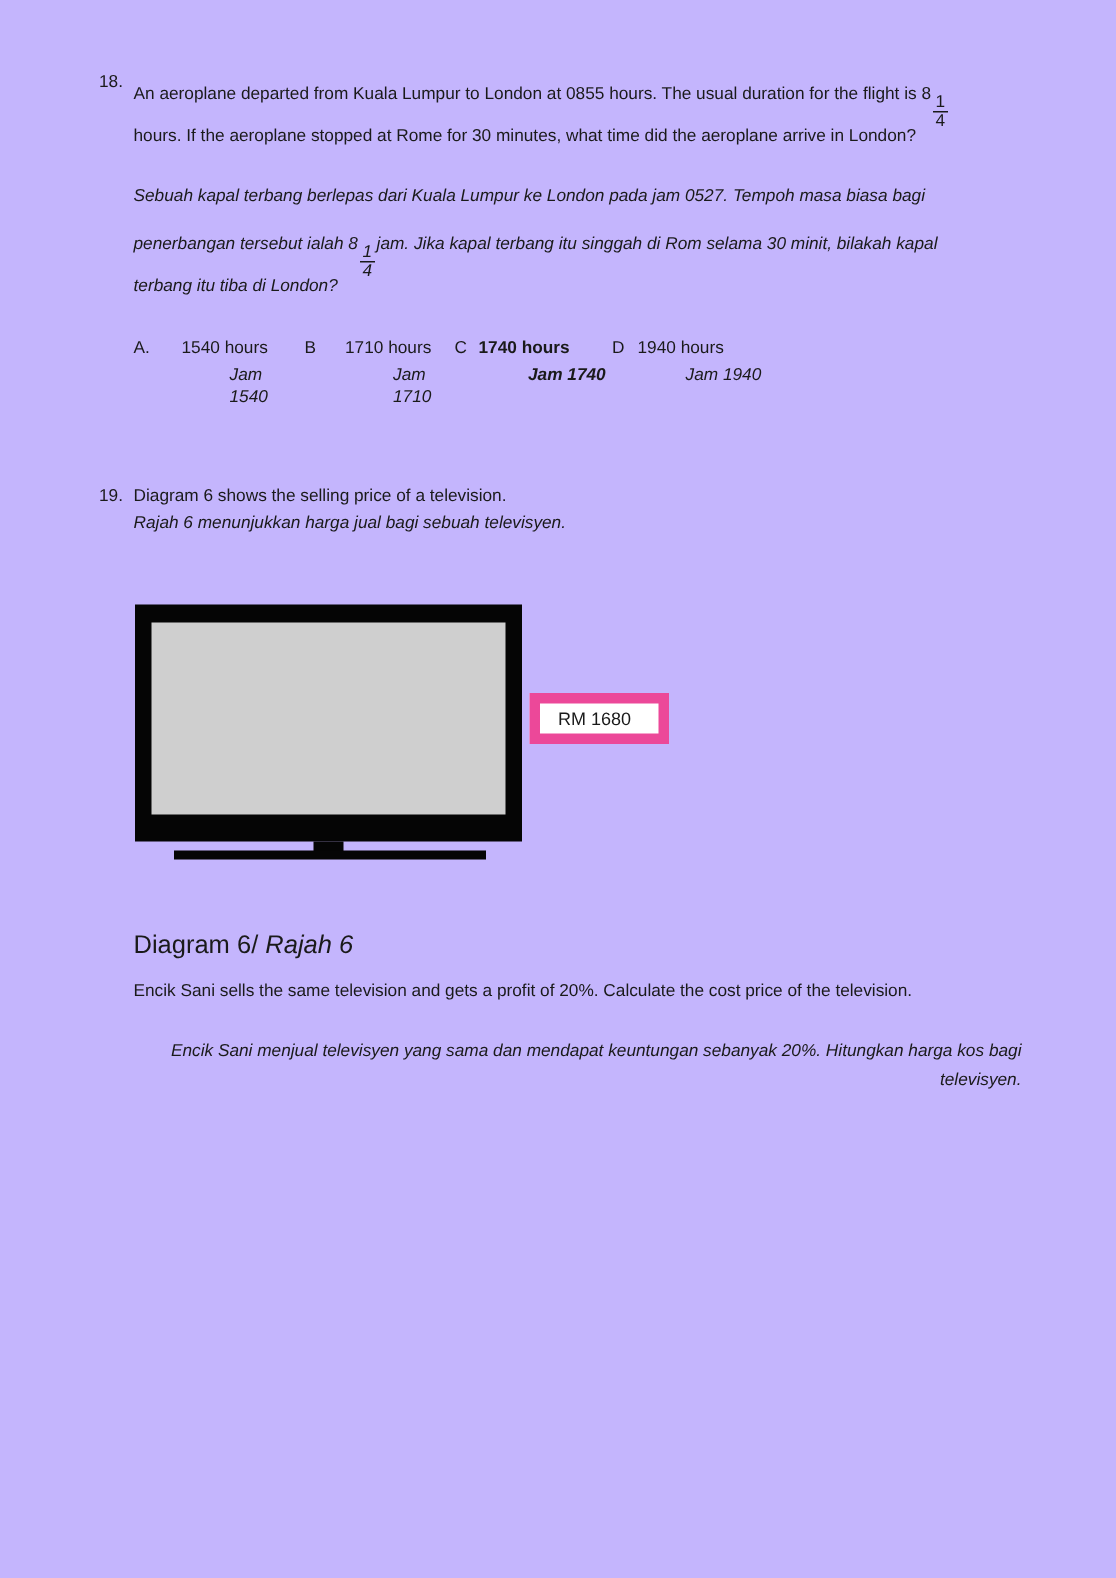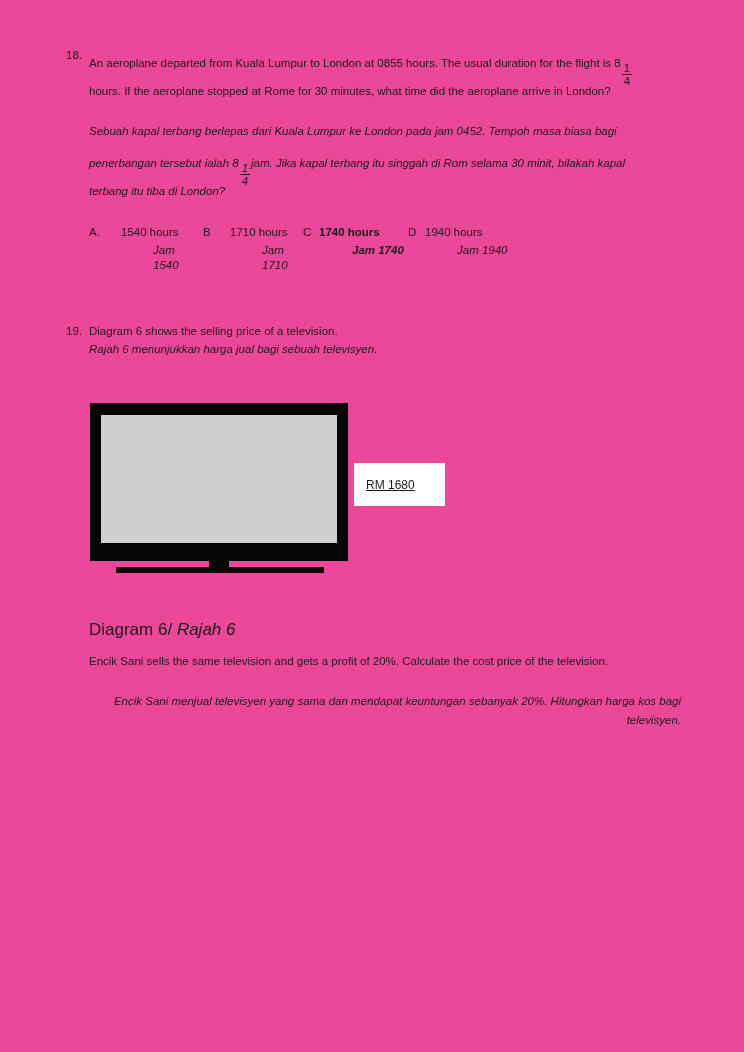--- a/index.html
+++ b/index.html
@@ -11,21 +11,21 @@
     width: 744px;
     height: 1052px;
     position: relative;
     font-family: "Liberation Sans", sans-serif;
     color: #1a1a1a;
     overflow: hidden;
   }
   .page {
     position: absolute;
     inset: 0;
-    background: #ec4899;
+    background: #c4b5fd;
   }
 
   
   .q-block { position: absolute; }
   .q-num {
     position: absolute;
     font-size: 11.5px;
     line-height: 14px;
     color: #1a1a1a;
   }
@@ -144,27 +144,26 @@
     position: absolute;
     left: 26px; top: 164px;
     width: 208px; height: 6px;
     background: #050505;
   }
 
   
   #price-box {
     position: absolute;
     left: 353px; top: 462px;
-    width: 93px; height: 45px;
-    border: 1px solid #ec4899;
+    width: 93px; height: 34px;
+    border: 7px solid #ec4899;
     background: #ffffff;
     box-sizing: border-box;
     display: flex;
     align-items: center;
-    text-decoration: underline;
   }
   #price-box .price-text {
     font-size: 12px;
     color: #1a1a1a;
     padding-left: 12px;
   }
 
   
   #dg-caption {
     position: absolute; left: 89px; top: 622px;
@@ -198,21 +197,21 @@
 
     <div class="q-text line1">
       <span>An aeroplane  departed from Kuala Lumpur to London at 0855 hours. The usual duration for the flight is 8</span><span class="frac">
           <span class="num">1</span>
           <span class="den">4</span>
         </span>
     </div>
 
     <div class="q-text line2">hours. If the aeroplane stopped at Rome for 30 minutes, what time did the aeroplane arrive in London?</div>
 
-    <div class="q-text ital my1">Sebuah kapal terbang berlepas dari Kuala Lumpur ke London pada jam 0452. Tempoh masa biasa bagi</div>
+    <div class="q-text ital my1">Sebuah kapal terbang berlepas dari Kuala Lumpur ke London pada jam 0527. Tempoh masa biasa bagi</div>
 
     <div class="q-text ital my2">
       <span>penerbangan tersebut ialah 8</span><span class="frac it">
           <span class="num">1</span>
           <span class="den">4</span>
         </span><span>jam. Jika kapal terbang itu singgah di Rom selama 30 minit, bilakah kapal</span>
     </div>
 
     <div class="q-text ital my3">terbang itu tiba di London?</div>
   </div>

